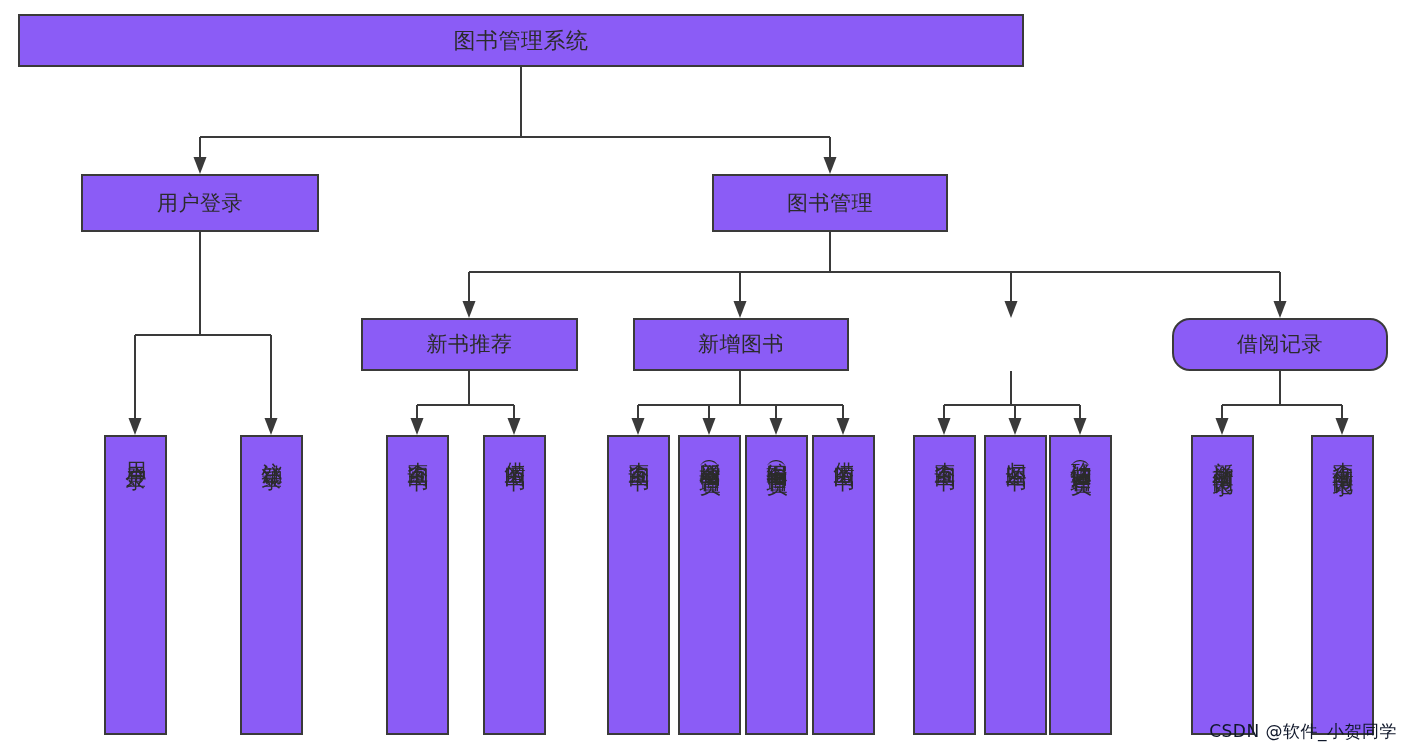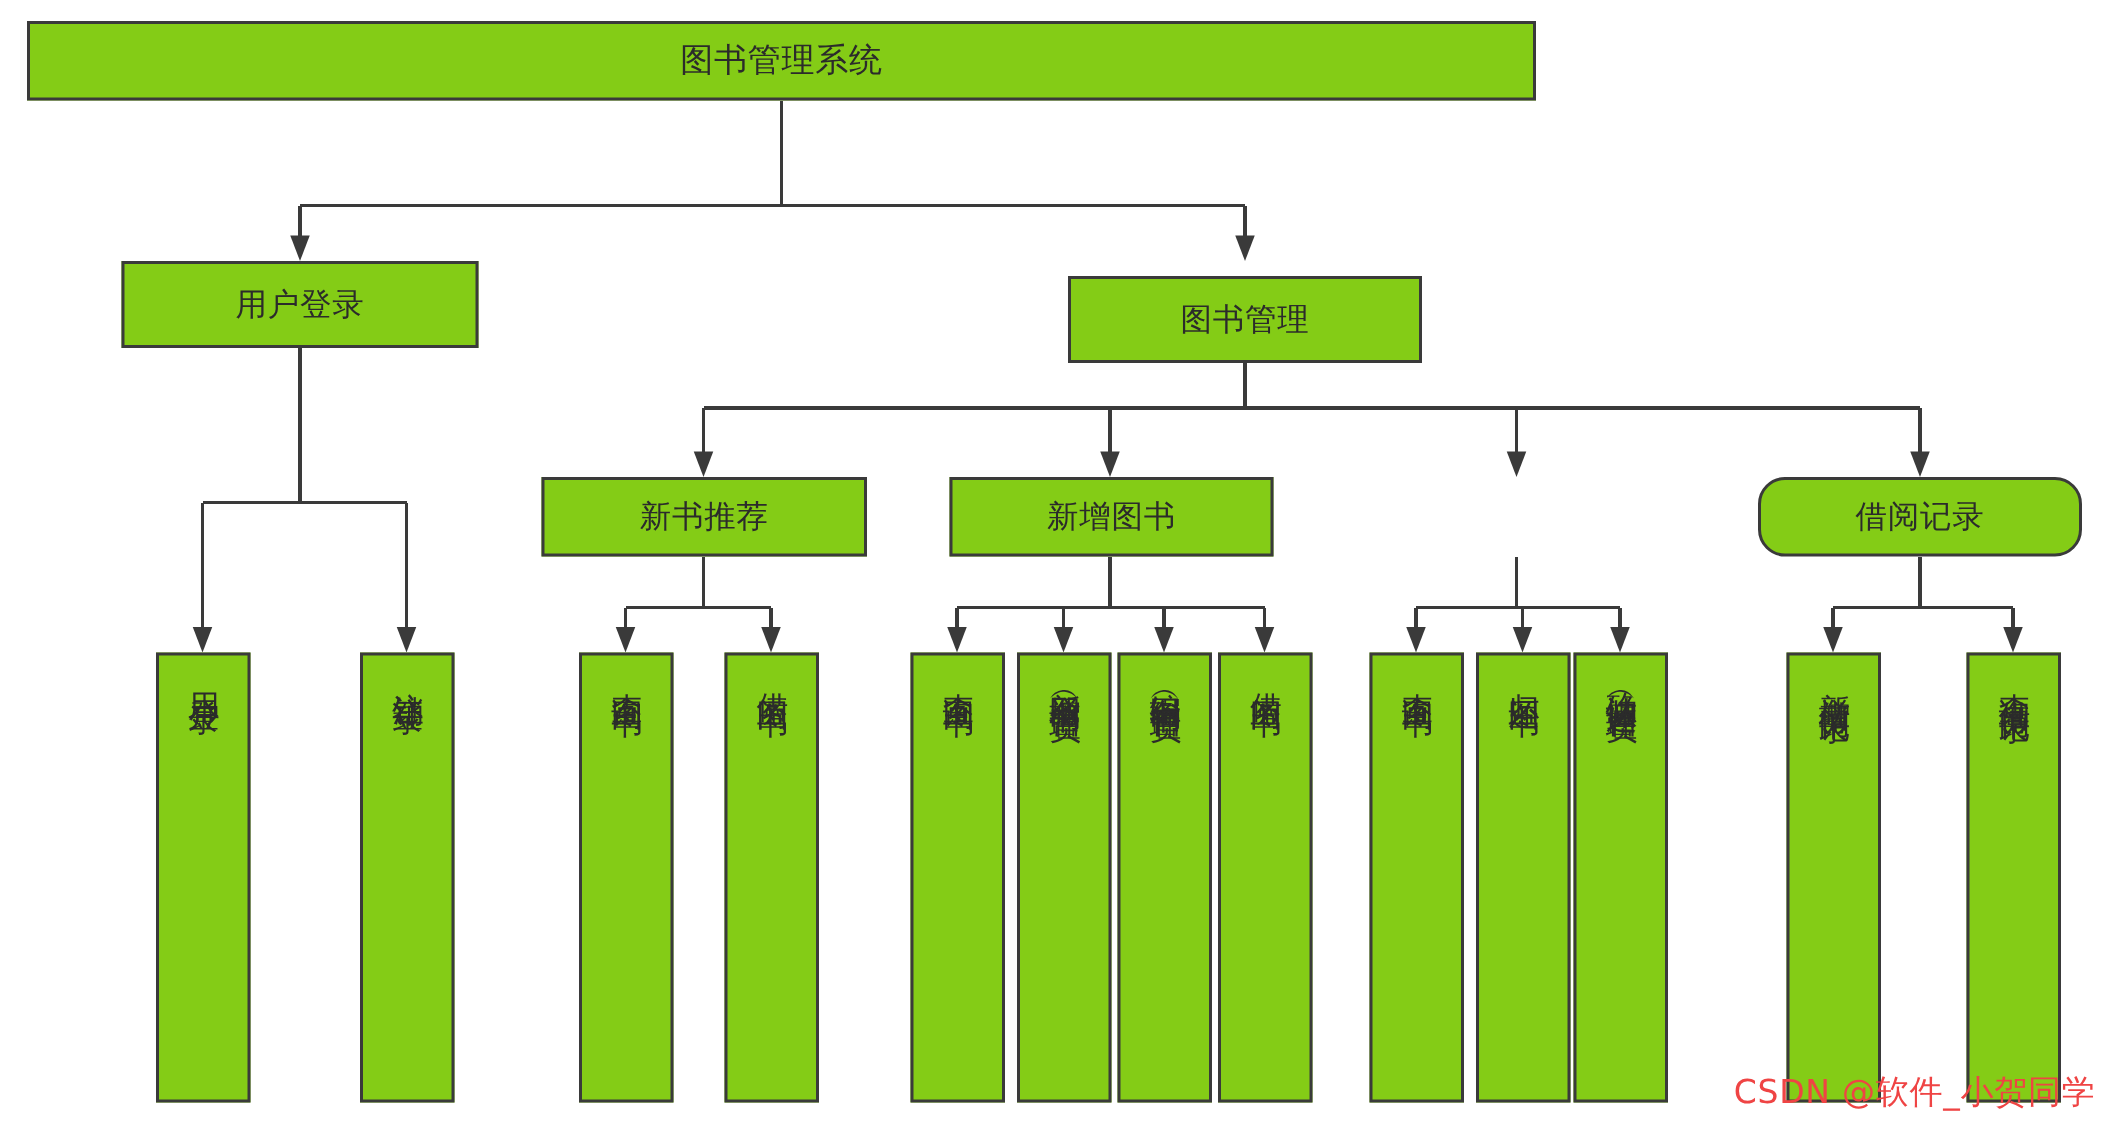--- a/index.html
+++ b/index.html
@@ -22,21 +22,21 @@
     position: absolute;
     left: 0;
     top: 0;
     width: 1405px;
     height: 747px;
     pointer-events: none;
   }
   .node {
     position: absolute;
     box-sizing: border-box;
-    background: #84cc16;
+    background: #8b5cf6;
     border: 2px solid #3a3a3a;
     display: flex;
     align-items: center;
     justify-content: center;
     color: #2b2b2b;
     z-index: 2;
   }
   .node-label {
     display: block;
     line-height: 1.18;
@@ -66,22 +66,22 @@
     text-align: left;
     white-space: nowrap;
   }
   .node.v.tall-text .node-label {
     letter-spacing: 2px;
   }
   .watermark {
     position: absolute;
     right: 8px;
     bottom: 4px;
-    font-size: 22px;
-    color: #ef4444;
+    font-size: 17px;
+    color: #0f172a;
     z-index: 5;
     white-space: nowrap;
     letter-spacing: 0.5px;
   }
 </style>
 </head>
 <body>
 
 <div id="diagram-root">
 
@@ -140,21 +140,21 @@
       <polygon points="1335.5,418 1348.5,418 1342,435" fill="#3a3a3a"></polygon>
     </svg>
 
   <div class="node h root" id="node-root" style="left: 18px; top: 14px; width: 1006px; height: 53px;">
     <span class="node-label">图书管理系统</span>
   </div>
 
   <div class="node h" id="node-user-login" style="left: 81px; top: 174px; width: 238px; height: 58px;">
     <span class="node-label">用户登录</span>
   </div>
-  <div class="node h" id="node-book-manage" style="left: 712px; top: 184px; width: 236px; height: 58px;">
+  <div class="node h" id="node-book-manage" style="left: 712px; top: 174px; width: 236px; height: 58px;">
     <span class="node-label">图书管理</span>
   </div>
 
   <div class="node h" id="node-new-book-rec" style="left: 361px; top: 318px; width: 217px; height: 53px;">
     <span class="node-label">新书推荐</span>
   </div>
   <div class="node h" id="node-book-borrow" style="left: 633px; top: 318px; width: 216px; height: 53px;">
     <span class="node-label">新增图书</span>
   </div>
   <div class="node h" id="node-borrow-record" style="left: 1172px; top: 318px; width: 216px; height: 53px; border-radius: 18px;">

